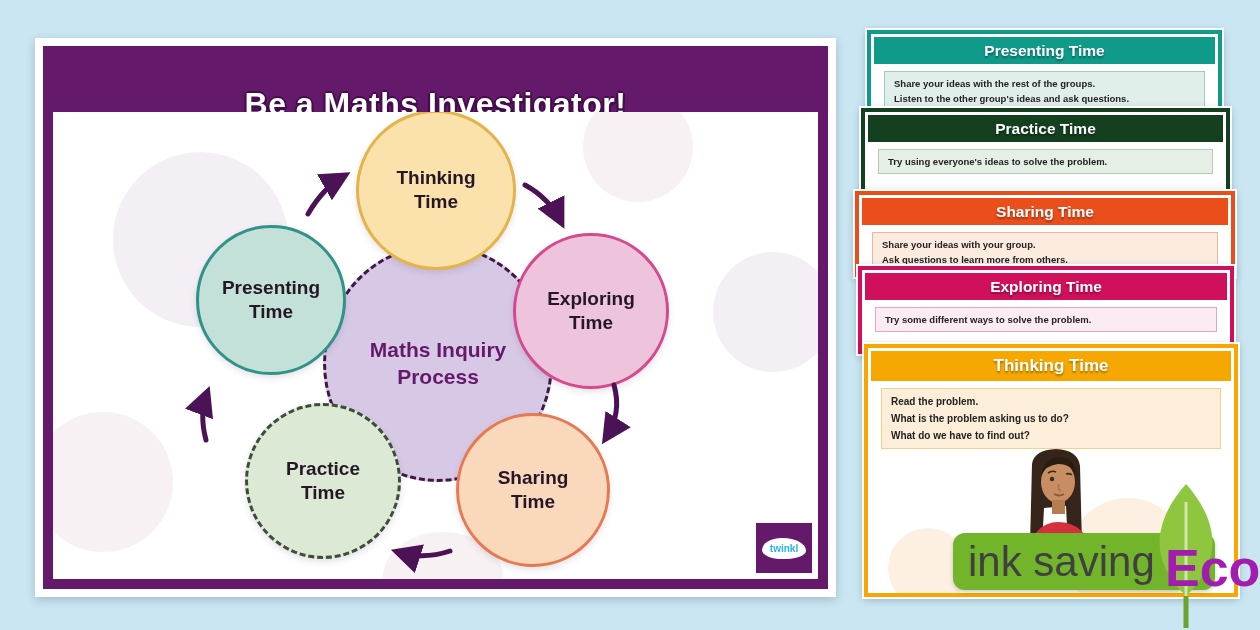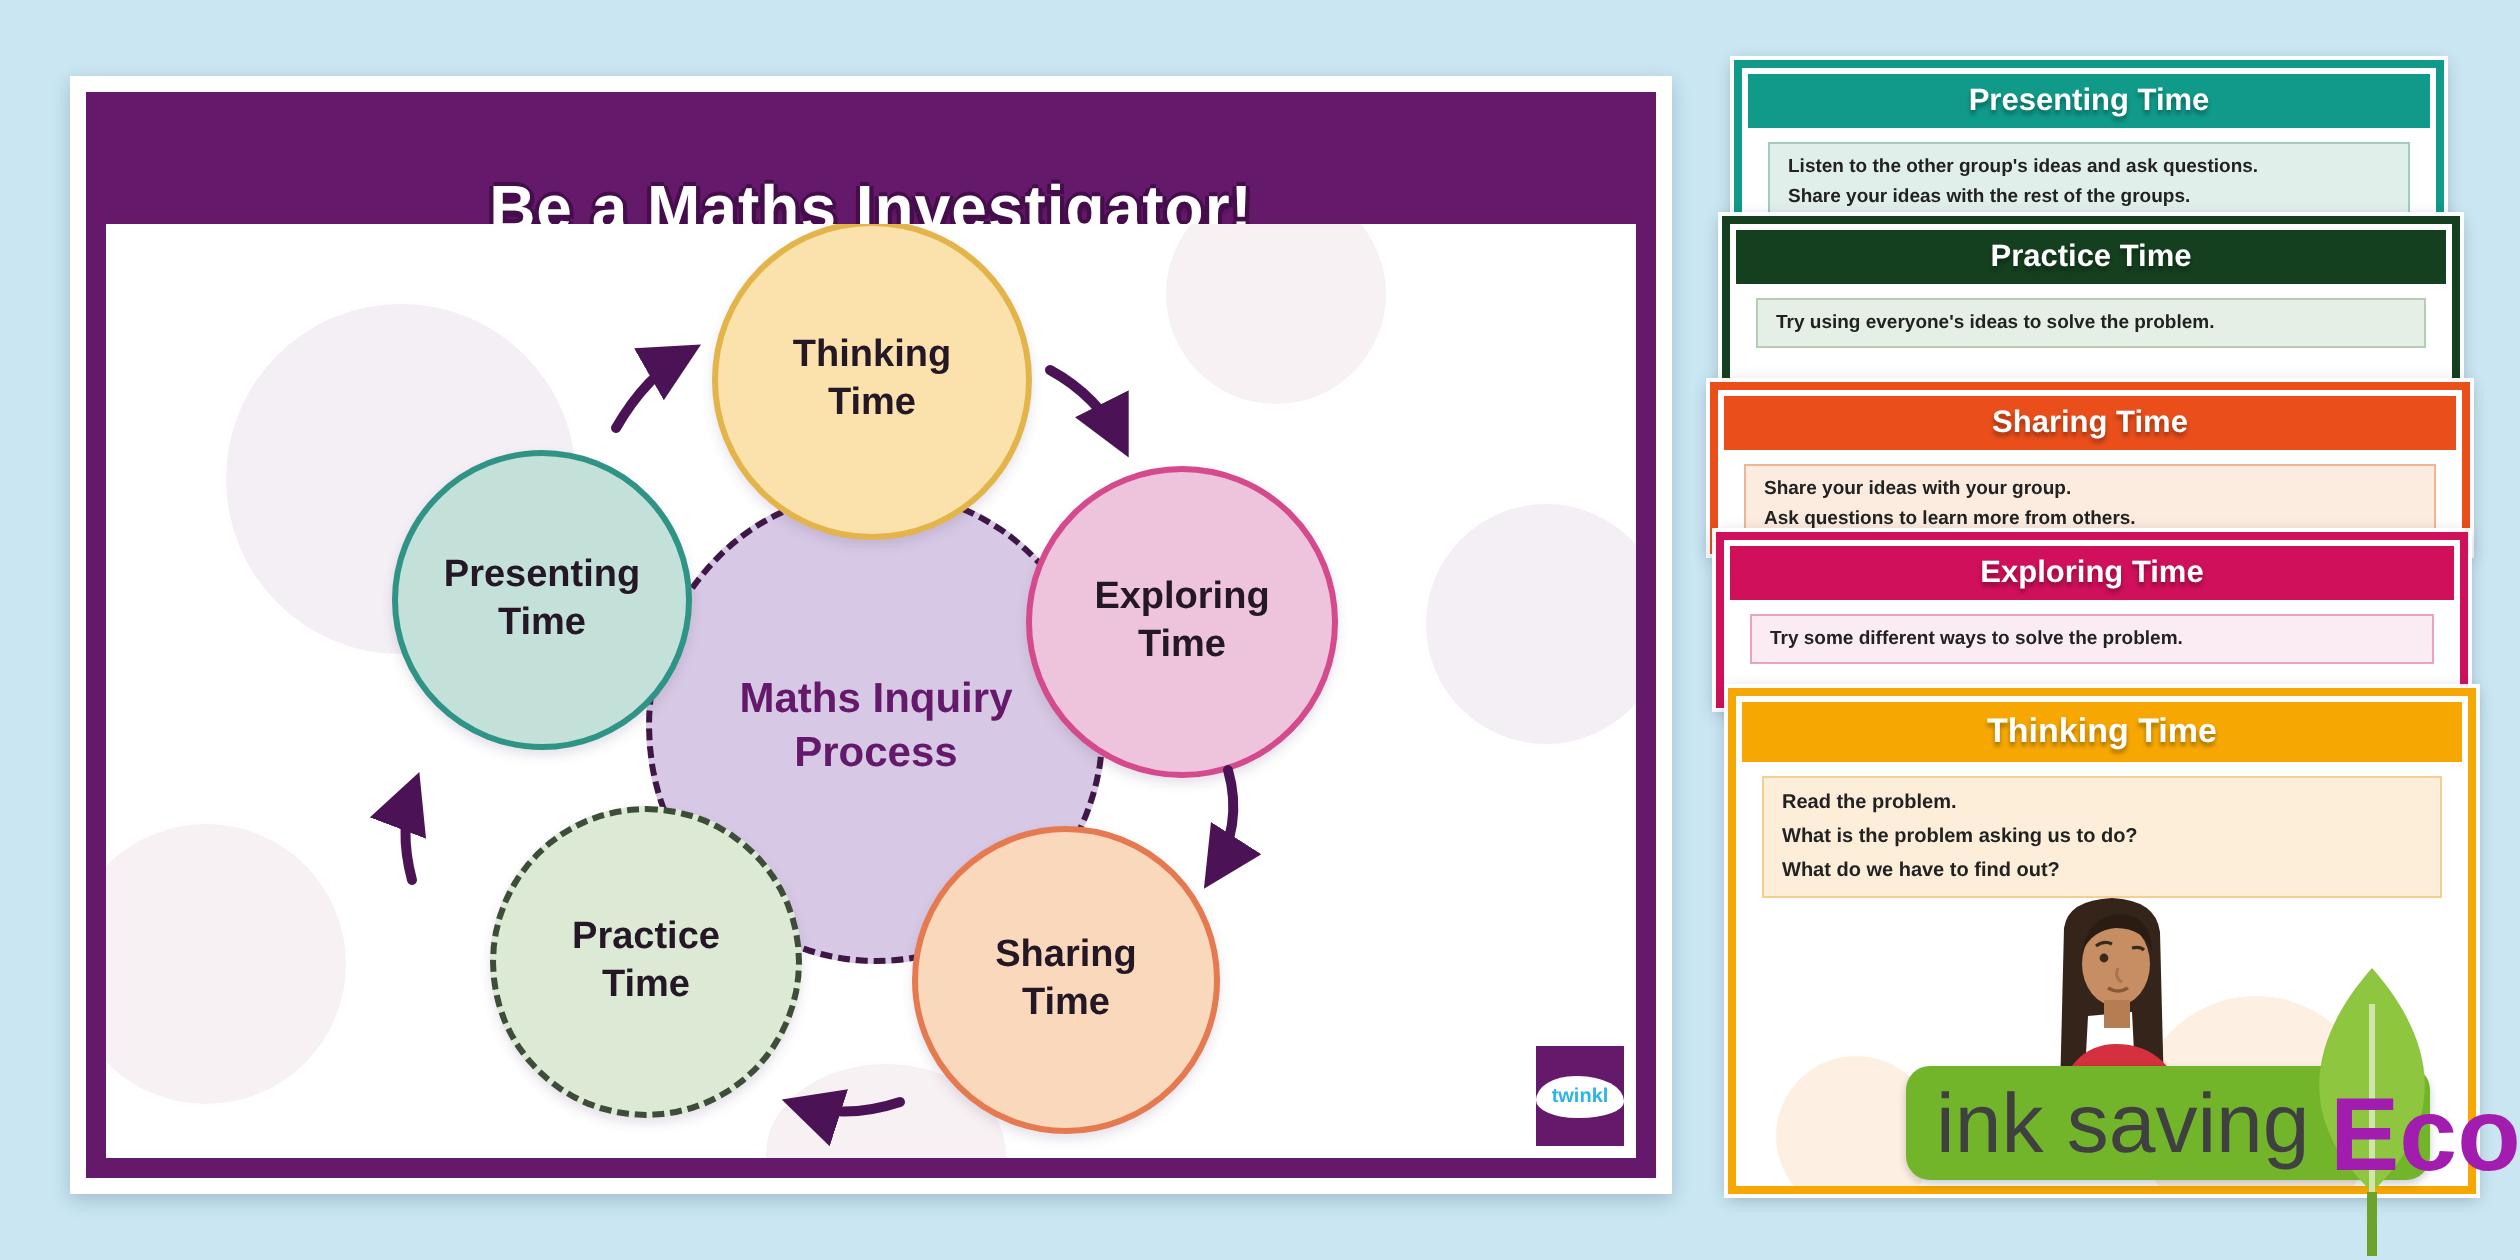--- a/index.html
+++ b/index.html
@@ -23,21 +23,21 @@
     background:var(--centerfill,#d7c9e5);border:3px dashed var(--centerborder,#3f1747);
     display:flex;align-items:center;justify-content:center;text-align:center;
     color:var(--purple,#65196a);font-weight:bold;font-size:21px;line-height:1.3;}
   .center-circle span{width:150px;}
   .step{position:absolute;border-radius:50%;border:3px solid #888;background:#eee;
     display:flex;align-items:center;justify-content:center;text-align:center;
     font-weight:bold;font-size:19px;color:#241726;line-height:1.25;
     box-shadow:0 3px 6px rgba(90,60,110,.15);}
   .step span{width:110px;}
   .arrows{position:absolute;left:0;top:0;width:765px;height:467px;pointer-events:none;}
-  .logo{position:absolute;right:6px;bottom:6px;width:44px;height:50px;background:var(--purple,#65196a);
+  .logo{position:absolute;right:6px;bottom:6px;width:56px;height:50px;background:var(--purple,#65196a);
     display:flex;align-items:center;justify-content:center;}
   .logo .cloud{background:#fff;border-radius:46% 54% 52% 48%/60% 62% 40% 44%;padding:5px 8px;
     font-size:10px;font-weight:bold;color:#2db3e8;}
   
   .card{position:absolute;box-sizing:border-box;background:#fff;border:4px solid var(--c);
     overflow:hidden;
     box-shadow:0 0 0 2px rgba(255,255,255,.95),0 2px 8px rgba(40,40,70,.35);}
   .card .hdr{margin:3px;height:27px;background:var(--c);display:flex;align-items:center;justify-content:center;
     color:#fff;font-weight:bold;font-size:15.5px;text-shadow:0 2px 2px rgba(0,0,0,.35);}
   .card .box{margin:7px 13px 8px;background:var(--tint);border:1px solid var(--boxb);
@@ -112,22 +112,22 @@
       <div class="logo">
         <div class="cloud">twinkl</div>
       </div>
     </div>
   </div>
 </div>
 
 <div class="card card1" style="--c: #0f9a8a; --tint: #e1efeb; --boxb: #9fccc3;">
   <div class="hdr">Presenting Time</div>
   <div class="box">
+    <div>Share your ideas with the rest of the groups.</div>
     <div>Listen to the other group's ideas and ask questions.</div>
-    <div>Share your ideas with the rest of the groups.</div>
     <div>Answer questions to support understanding.</div>
   </div>
 </div>
 
 <div class="card card2" style="--c: #14401f; --tint: #e6efe6; --boxb: #b5cdb5;">
   <div class="hdr">Practice Time</div>
   <div class="box">
     <div>Try using everyone's ideas to solve the problem.</div>
   </div>
 </div>

